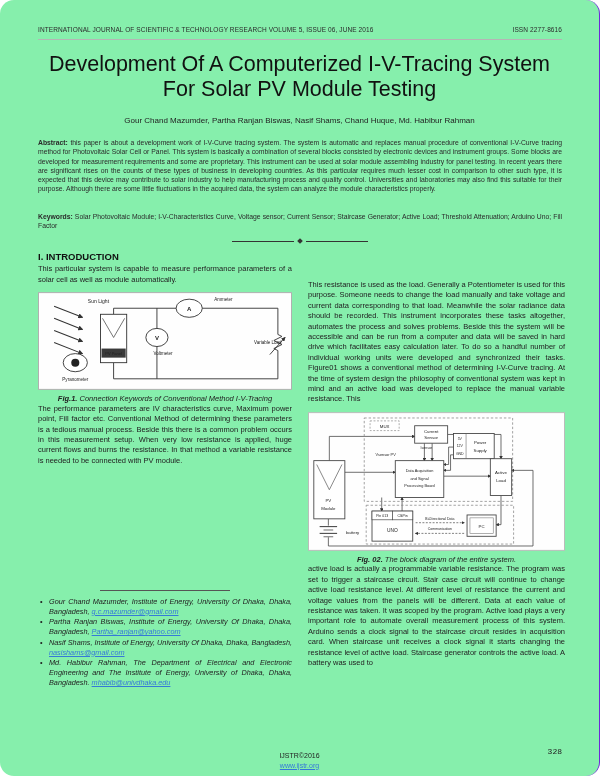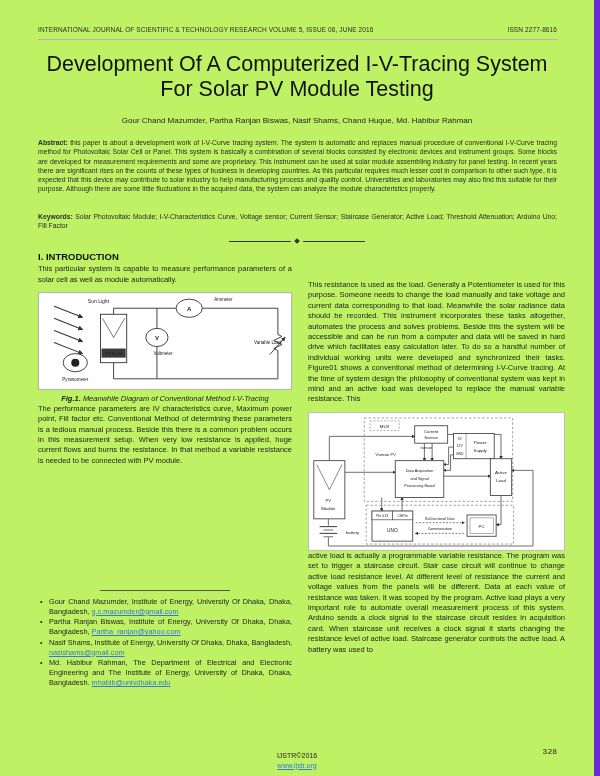--- a/index.html
+++ b/index.html
@@ -1,19 +1,19 @@
 <!DOCTYPE html>
 <html style="--link: #3579d8;"><head>
 <meta charset="utf-8">
 <style>
   html,body{margin:0;padding:0;}
   body{width:600px;height:776px;background:#ffffff;position:relative;overflow:hidden;
        font-family:"Liberation Sans", sans-serif;color:#1a1a1a;
        -webkit-font-smoothing:antialiased;}
-  .page{position:absolute;inset:0;background:#bef264;border-right:6px solid #6d28d9;}
+  .page{position:absolute;inset:0;background:#86efac;border-right:1px solid #6d28d9;border-radius:14px;}
 
   
   .hdr{position:absolute;top:26px;left:38px;right:37px;display:flex;justify-content:space-between;
        font-size:6.5px;letter-spacing:.1px;color:#2b2b2b;}
   .hdr-rule{position:absolute;top:39px;left:38px;right:37px;height:1px;background:#b5b5b5;}
 
   
   .title{position:absolute;top:52px;left:30px;right:30px;text-align:center;
          font-size:21.5px;line-height:25px;color:#111;font-weight:400;}
   .authors{position:absolute;top:116px;left:20px;right:20px;text-align:center;font-size:8px;color:#222;}
@@ -46,21 +46,21 @@
   svg{display:block;}
   svg text{fill:#222;text-anchor:middle;font-family:"Liberation Sans",sans-serif;}
   .t36{font-size:3.6px;} .t40{font-size:4px;} .t45{font-size:4.5px;}
   .t50{font-size:5px;} .sym{font-size:6px;font-weight:bold;}
 
   
   .affil{position:absolute;left:38px;top:590px;width:254px;}
   .affil-rule{width:130px;height:1px;background:#555;margin:0 auto 6px auto;}
   .affil ul{list-style:none;margin:0;padding:0;}
   .affil li{position:relative;padding-left:11px;font-size:7.3px;line-height:9.7px;
-            text-align:justify;color:#222;margin-bottom:1px;}
+            font-style:italic;text-align:justify;color:#222;margin-bottom:1px;}
   .affil li::before{content:"\2022";position:absolute;left:2px;top:0;font-style:normal;}
   .email{color:var(--link,#3579d8);text-decoration:underline;cursor:pointer;}
 
   
   .pageno{position:absolute;top:747px;right:37px;font-size:8px;color:#222;font-family:Liberation Mono, monospace;}
   .footer{position:absolute;top:751px;left:0;right:0;text-align:center;font-size:7px;line-height:9.5px;color:#222;}
   .footer .site{color:var(--link,#3579d8);text-decoration:underline;cursor:pointer;display:inline-block;}
 </style>
 </head>
 <body>
@@ -137,21 +137,21 @@
           <text class="t45" x="184" y="9">Ammeter</text>
         </g>
 
         <g>
           <ellipse cx="118" cy="45" rx="11" ry="9" fill="#fff" stroke="#333" stroke-width="0.9"></ellipse>
           <text class="sym" x="118" y="47.4">V</text>
           <text class="t45" x="124" y="62">Voltmeter</text>
         </g>
         <text class="t45" x="228" y="51" text-anchor="end">Variable Load</text>
       </svg>
-      <div class="caption"><span class="fl">Fig.1.</span> <span class="ft">Meanwhile Diagram of Conventional Method I-V-Tracing</span></div>
+      <div class="caption"><span class="fl">Fig.1.</span> <span class="ft">Connection Keywords of Conventional Method I-V-Tracing</span></div>
     </div>
 
     <p class="body after-cap">The performance parameters are IV characteristics curve, Maximum power point, Fill factor etc. Conventional Method of determining these parameters is a tedious manual process. Beside this there is a common problem occurs in this measurement setup. When very low resistance is applied, huge current flows and burns the resistance. In that method a variable resistance is needed to be connected with PV module.</p>
   </div>
 
   <div class="col col-right">
     <p class="body">This resistance is used as the load. Generally a Potentiometer is used for this purpose. Someone needs to change the load manually and take voltage and current data corresponding to that load. Meanwhile the solar radiance data should be recorded. This instrument incorporates these tasks altogether, automates the process and solves problems. Beside this the system will be accessible and can be run from a computer and data will be saved in hard drive which facilitates easy calculation later. To do so a handful number of individual working units were developed and synchronized their tasks. Figure01 shows a conventional method of determining I-V-Curve tracing. At the time of system design the philosophy of conventional system was kept in mind and an active load was developed to replace the manual variable resistance. This</p>
 
     <div class="figbox">
       <svg viewBox="0 0 265 143" width="257" height="139">
@@ -247,20 +247,21 @@
           <text class="t45" x="179" y="119.5">PC</text>
         </g>
 
         <g>
           <line x1="111" y1="114" x2="161" y2="114" stroke="#444" stroke-width="0.7" stroke-dasharray="2,1.5" marker-end="url(#ah2)"></line>
           <line x1="161" y1="125" x2="111" y2="125" stroke="#444" stroke-width="0.7" stroke-dasharray="2,1.5" marker-end="url(#ah2)"></line>
           <text class="t36" x="136" y="111.5">Bi-Directional Data</text>
           <text class="t36" x="136" y="121.8">Communication</text>
         </g>
       </svg>
+      <div class="caption"><span class="fl">Fig. 02.</span> <span class="ft">The block diagram of the entire system.</span></div>
     </div>
 
     <p class="body after-cap">active load is actually a programmable variable resistance. The program was set to trigger a staircase circuit. Stair case circuit will continue to change active load resistance level. At different level of resistance the current and voltage values from the panels will be different. Data at each value of resistance was taken. It was scoped by the program. Active load plays a very important role to automate overall measurement process of this system. Arduino sends a clock signal to the staircase circuit resides in acquisition card. When staircase unit receives a clock signal it starts changing the resistance level of active load. Staircase generator controls the active load. A battery was used to</p>
   </div>
 
   <div class="affil">
     <div class="affil-rule"></div>
     <ul>
       <li><span>Gour Chand Mazumder, Institute of Energy, University Of Dhaka, Dhaka, Bangladesh, </span><span class="email">g.c.mazumder@gmail.com</span></li>
       <li><span>Partha Ranjan Biswas, Institute of Energy, University Of Dhaka, Dhaka, Bangladesh, </span><span class="email">Partha_ranjan@yahoo.com</span></li>

